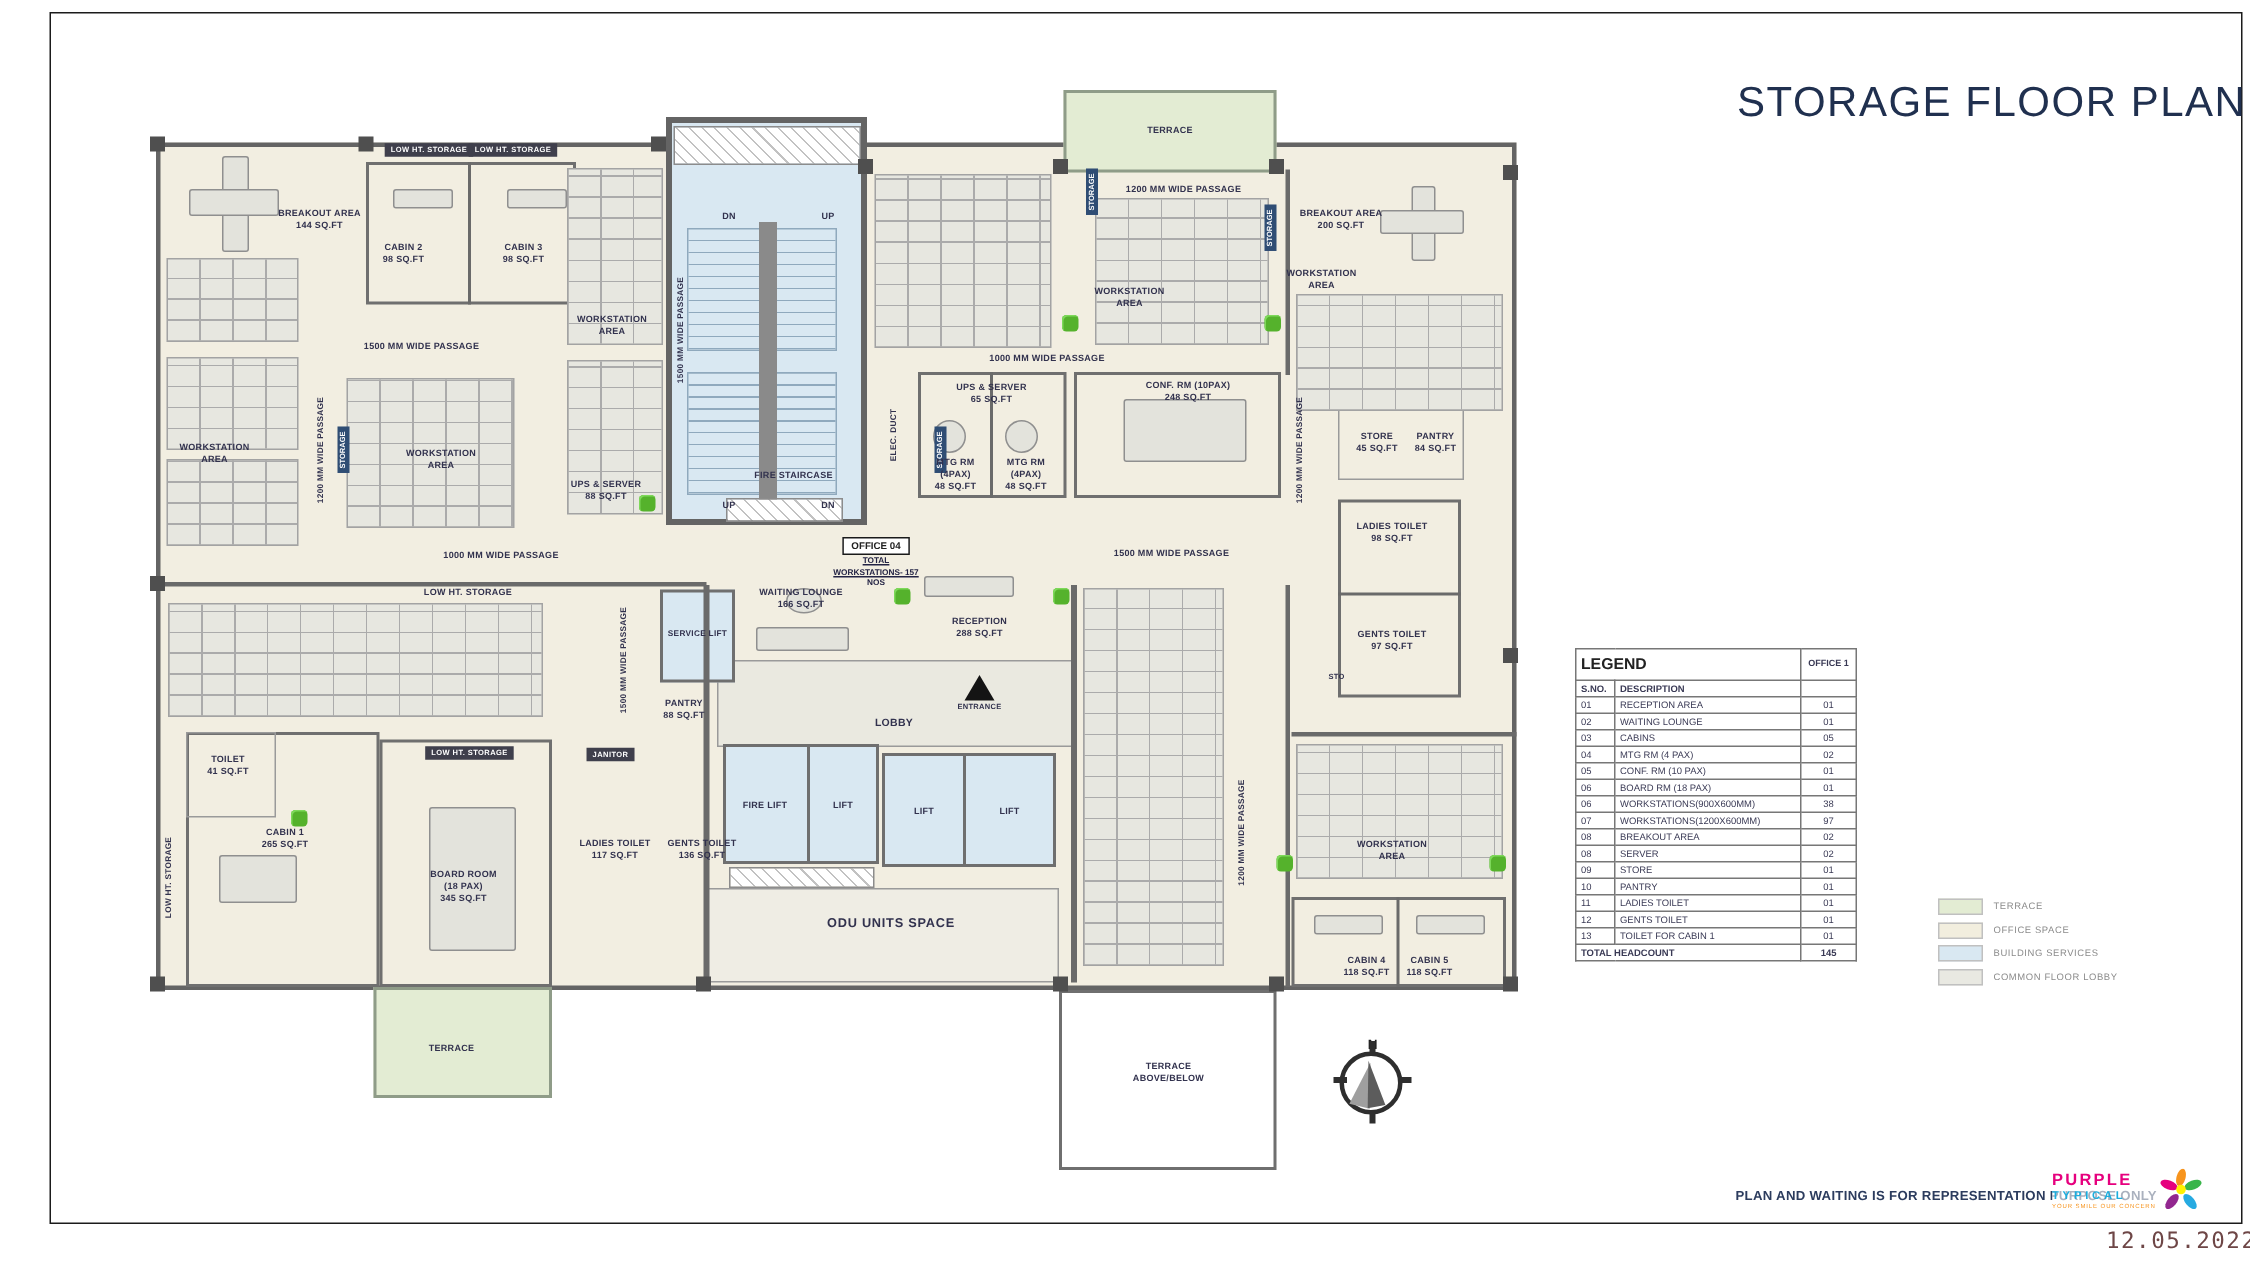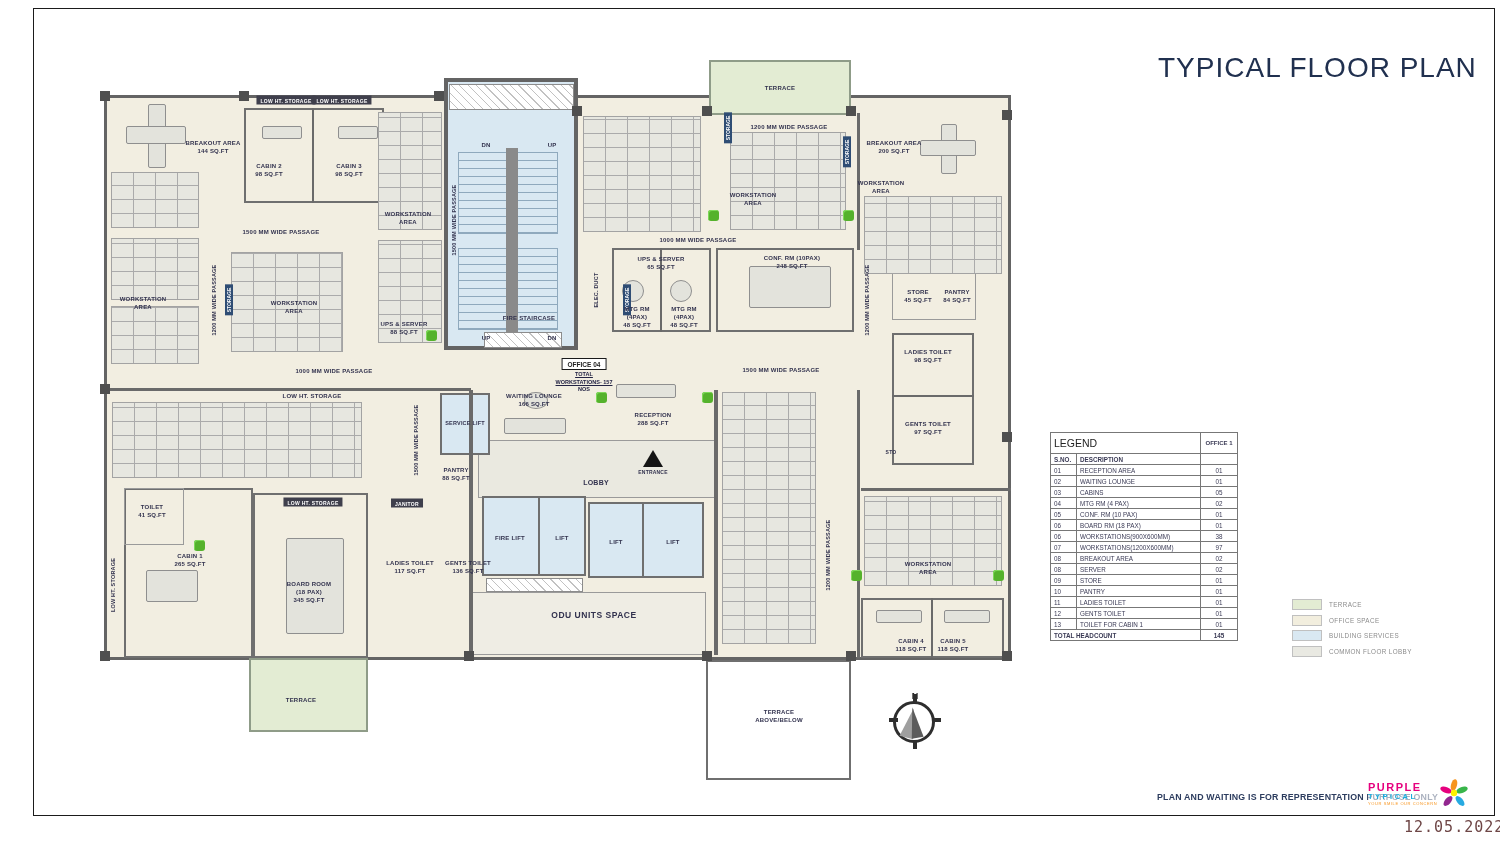--- a/index.html
+++ b/index.html
@@ -43,21 +43,21 @@
   .stair-shaft{position:absolute;left:428px;top:78px;width:134px;height:272px;background:#d9e8f2;border:4px solid #646464}
   .flight{position:absolute;background-color:#d9e8f2;
     background-image:repeating-linear-gradient(180deg,transparent 0 7px,#8fa9bd 7px 8px);border:1px solid #8fa9bd}
   .landing{position:absolute;background:#8a8a8a}
   .wedge{position:absolute;width:0;height:0;border-left:10px solid transparent;border-right:10px solid transparent;
     border-bottom:17px solid #141414}
   .title{position:absolute;left:1158px;top:52px;margin:0;font-size:28px;font-weight:400;letter-spacing:1px;color:#20304f}
   .legend-table{position:absolute;left:1050px;top:432px;width:187px;border-collapse:collapse;
     font-size:6.3px;color:#3a3a55;table-layout:fixed}
   .legend-table td,.legend-table th{border:1px solid #777;padding:1.5px 3px;text-align:left;overflow:hidden;white-space:nowrap}
-  .lg-title{font-size:10.5px;font-weight:normal;color:#222;padding:4px 3px !important}
+  .lg-title{font-size:10.5px;font-weight:bold;color:#222;padding:4px 3px !important}
   .lg-office{font-size:6px;text-align:center !important}
   .lg-sub{font-weight:bold}
   .lg-qty{text-align:center !important}
   .lg-total td{font-weight:bold}
   .color-legend{position:absolute;left:1292px;top:597px;width:160px}
   .clg-item{display:flex;align-items:center;height:15.5px;gap:7px}
   .clg-swatch{width:30px;height:11px;border:1px solid #c0c0c0}
   .sw0{background:#e3ecd3}.sw1{background:#f2eede}.sw2{background:#d9e8f2}.sw3{background:#e9e9e2}
   .clg-label{font-size:6.3px;color:#8b8b8b;letter-spacing:.4px}
   .disclaimer{position:absolute;left:1157px;top:792px;font-size:8.8px;font-weight:bold;color:#2c3c5e;letter-spacing:.2px}
@@ -74,21 +74,21 @@
   .needle-a{position:absolute;left:15px;top:16px;width:0;height:0;border-left:7px solid transparent;
     border-right:7px solid transparent;border-bottom:30px solid #9f9f9f;transform:rotate(14deg)}
   .needle-b{position:absolute;left:21px;top:15px;width:0;height:0;border-left:6px solid transparent;
     border-right:6px solid transparent;border-bottom:31px solid #5c5c5c;transform:rotate(-10deg)}
   .tick{position:absolute;width:4px;height:9px;background:#2e2e2e}
 </style>
 </head>
 <body>
 
 <div class="frame"></div>
-<h1 class="title">TYPICAL FLOOR PLAN</h1>
+<h1 class="title">STORAGE FLOOR PLAN</h1>
 
 <div class="plan">
 
   <div class="plate"></div>
   <div class="green" style="left:693px;top:60px;width:142px;height:55px"></div>
   <div class="green" style="left:233px;top:658px;width:119px;height:74px"></div>
   <div class="room2 whitebg" style="left:690px;top:660px;width:145px;height:120px"></div>
   <div class="room graybg" style="left:462px;top:440px;width:238px;height:58px"></div>
 
   <div class="stair-shaft"></div>

